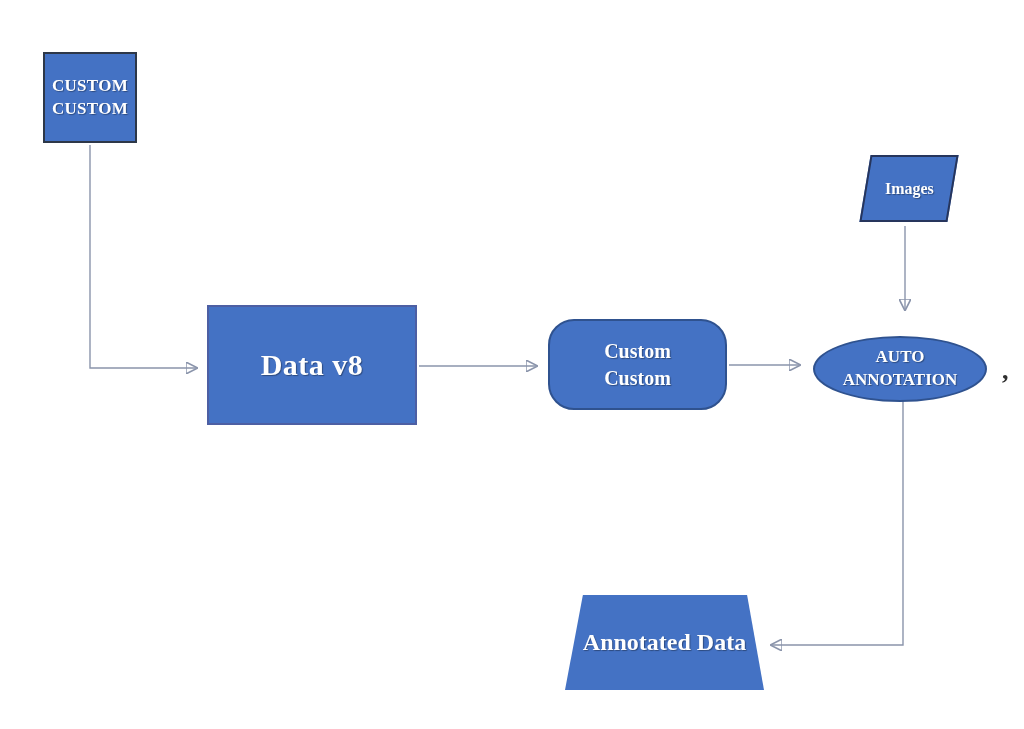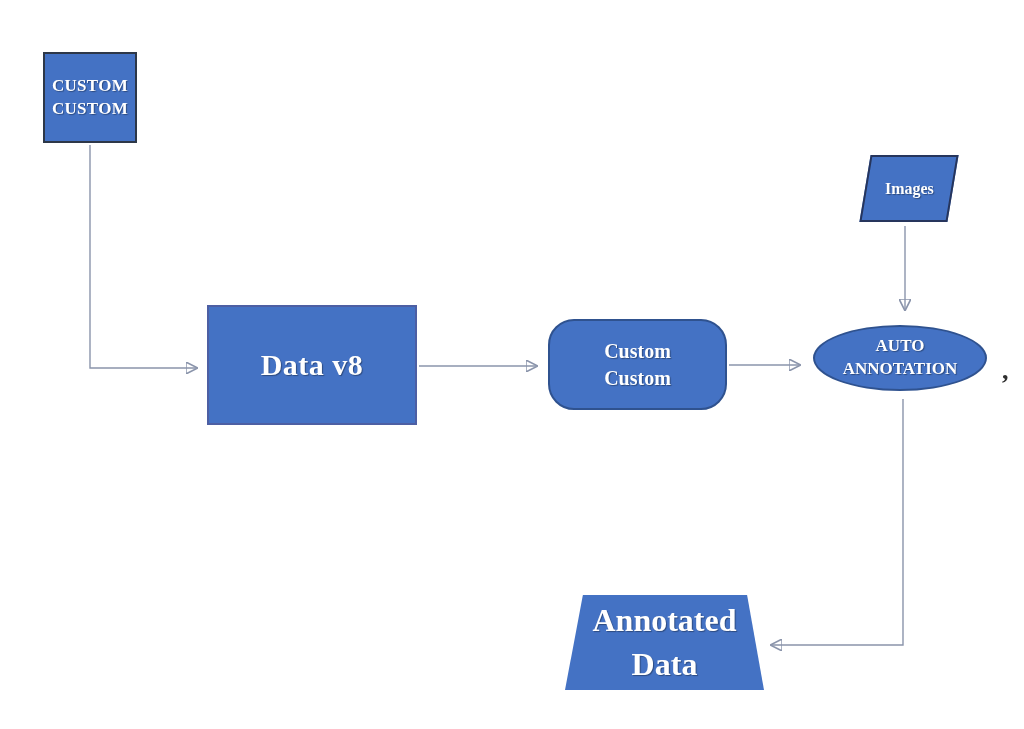--- a/index.html
+++ b/index.html
@@ -40,30 +40,30 @@
     font-size:20px;
   }
   .node-images{
     left:865px;top:155px;width:88px;height:67px;
     border:2px solid #26355c;
     transform:skewX(-9.5deg);
     font-size:16px;
   }
   .node-images .label{transform:skewX(9.5deg);}
   .node-auto-annotation{
-    left:813px;top:325px;width:174px;height:66px;
+    left:813px;top:336px;width:174px;height:66px;
     border:2px solid #2F528F;
     border-radius:50%;
     font-size:17px;
     text-align:center;
   }
   .node-annotated-data{
     left:565px;top:595px;width:199px;height:95px;
     clip-path:polygon(9% 0, 91.5% 0, 100% 100%, 0 100%);
-    font-size:32px;
+    font-size:24px;
   }
   .arrow-layer{position:absolute;left:0;top:0;width:1024px;height:729px;}
   .arrow-layer path{fill:none;stroke:#8a94ab;stroke-width:1.4;}
   .stray-mark{
     position:absolute;left:1002px;top:356px;
     color:#2f2f2f;font-size:26px;font-weight:700;
     font-family:"Liberation Serif",serif;
   }
 </style>
 </head>

